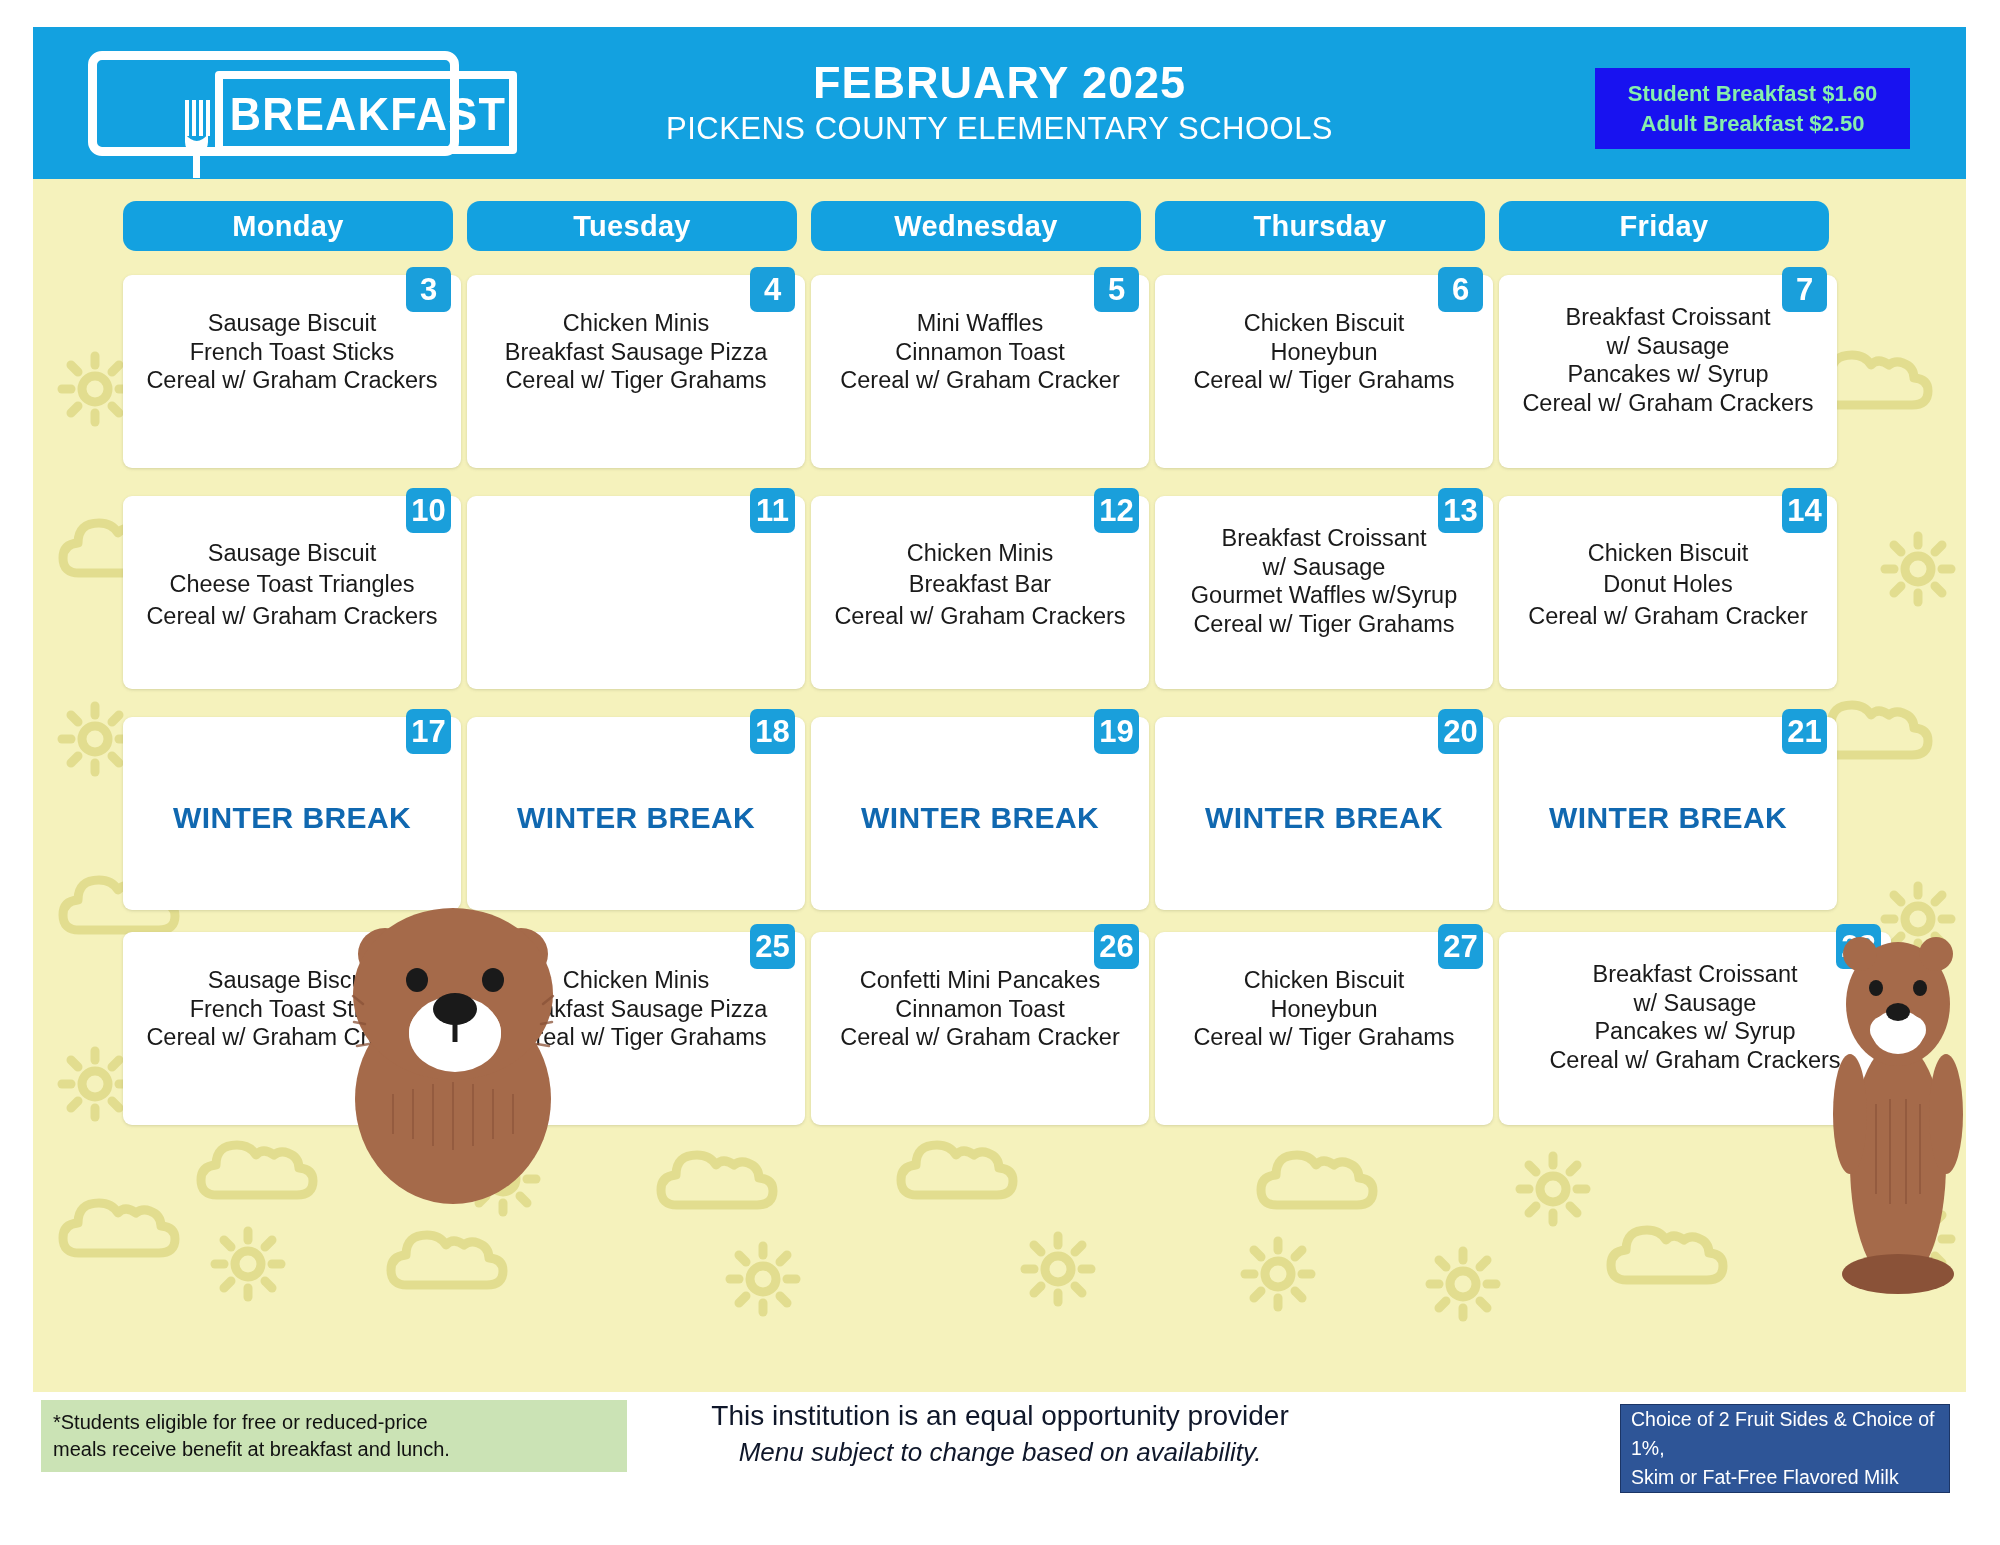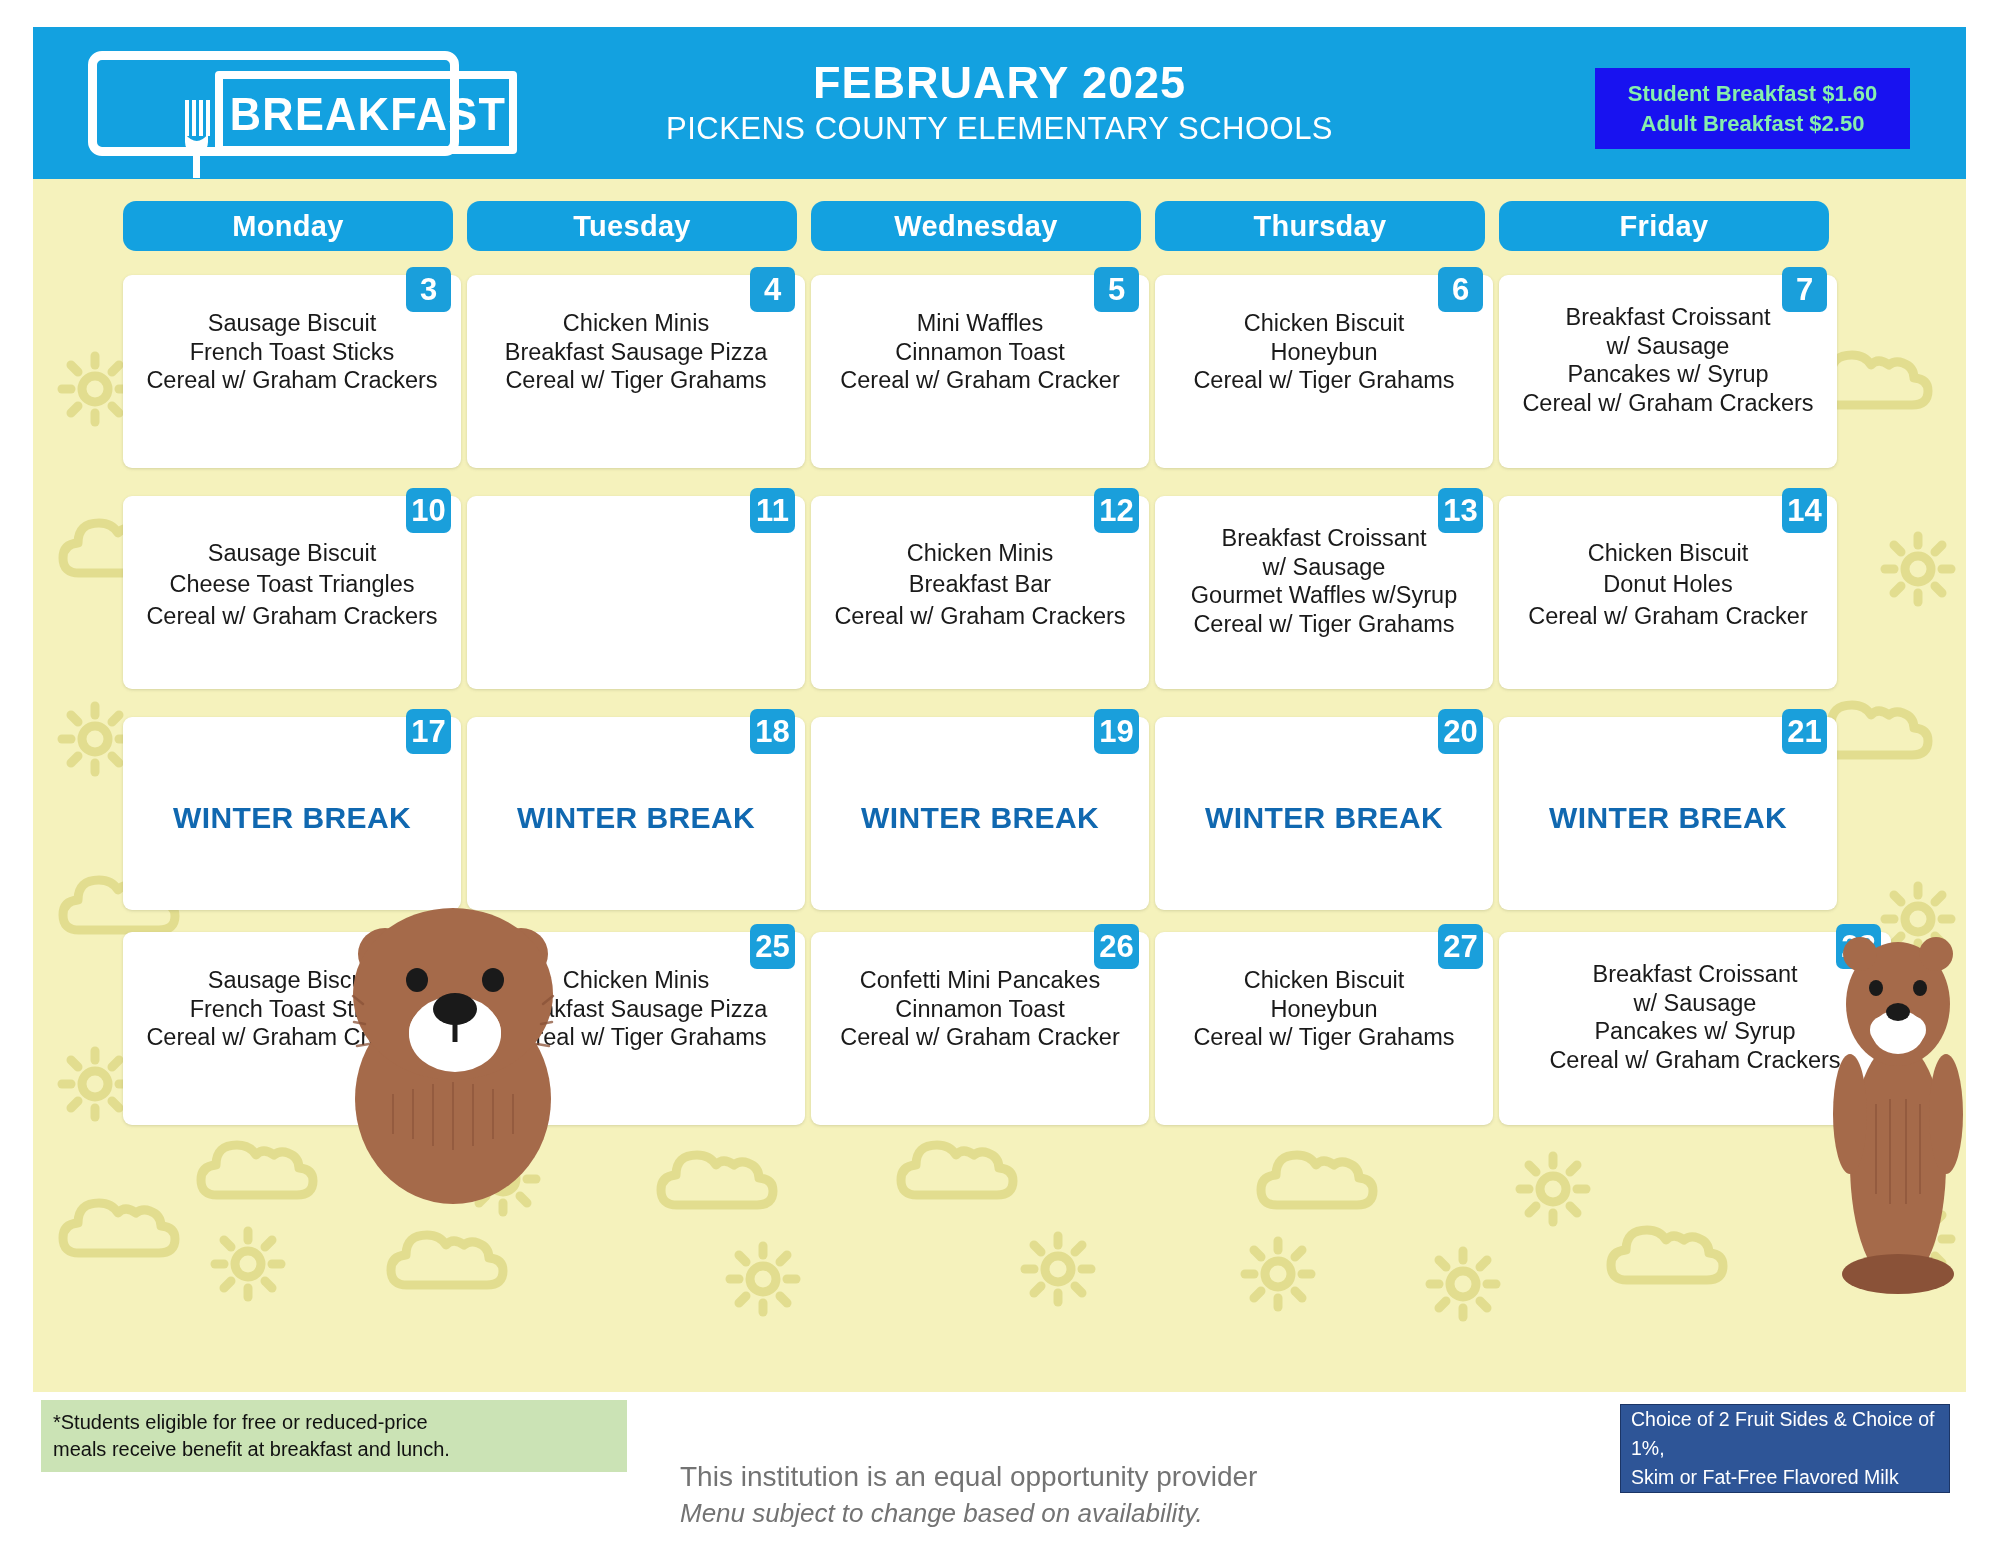--- a/index.html
+++ b/index.html
@@ -115,22 +115,22 @@
   
   .footer{position:absolute;left:0;top:1392px;width:2000px;height:153px;background:#ffffff;}
   .note-green{
     position:absolute;left:41px;top:1400px;width:586px;height:72px;
     background:#cbe3b5;
     display:flex;flex-direction:column;align-items:flex-start;justify-content:center;
     padding:0 12px;box-sizing:border-box;
     color:#111111;font-size:20px;line-height:1.35;
   }
   .note-center{
-    position:absolute;left:680px;top:1459px;width:640px;
-    text-align:left;color:#737373;
+    position:absolute;left:680px;top:1398px;width:640px;
+    text-align:center;color:#0f172a;
   }
   .note-center .l1{font-size:28px;line-height:1.3;}
   .note-center .l2{font-size:26px;font-style:italic;line-height:1.45;}
   .note-blue{
     position:absolute;left:1620px;top:1404px;width:330px;height:89px;
     background:#2e5597;border:1px solid #1b3566;
     display:flex;flex-direction:column;justify-content:center;
     padding:0 10px;box-sizing:border-box;
     color:#ffffff;font-size:19.5px;line-height:1.5;
   }

